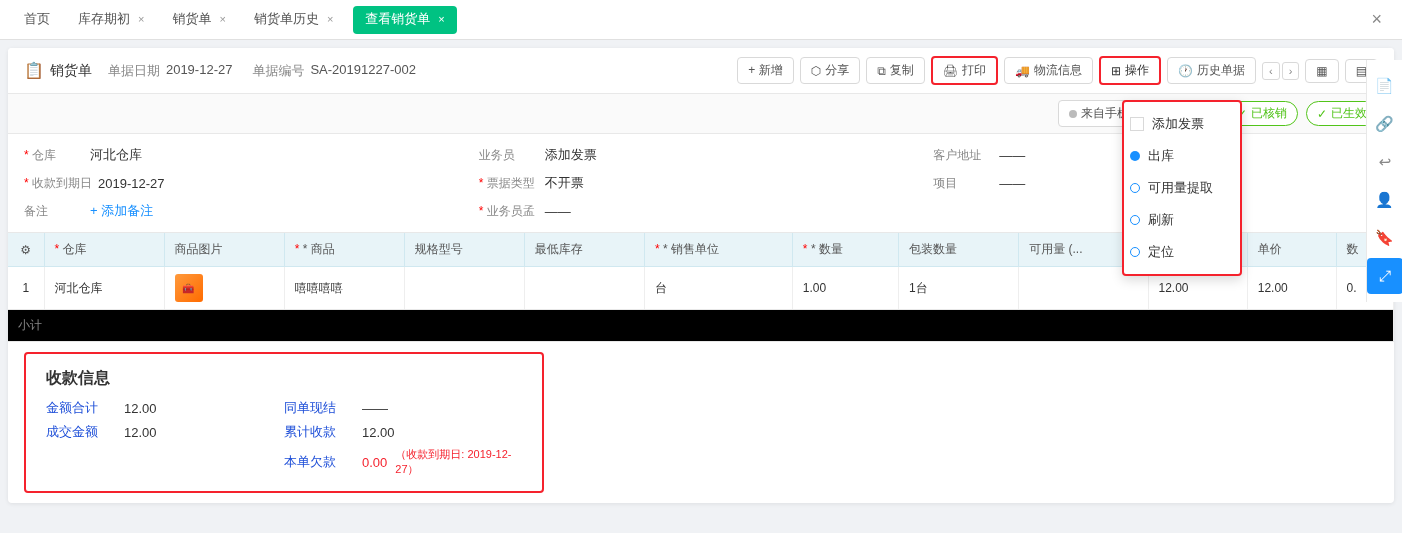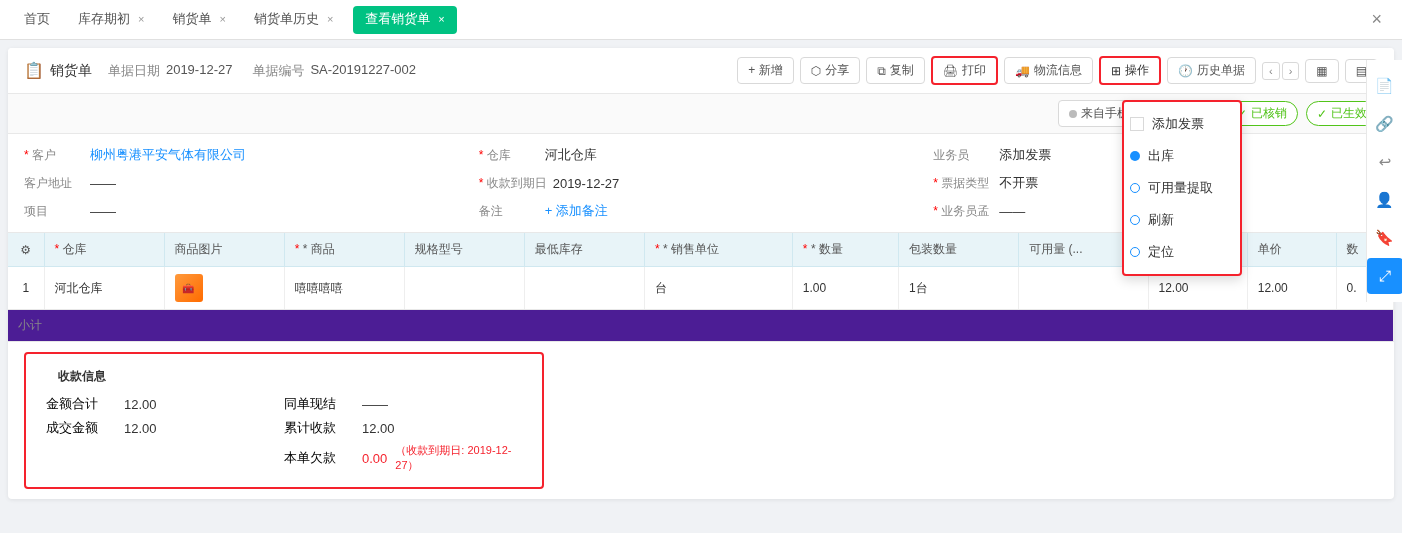--- a/index.html
+++ b/index.html
@@ -94,33 +94,33 @@
       border-bottom: 1px solid #d0e8f0; border-right: 1px solid #d0e8f0;
       white-space: nowrap;
     }
     thead th.required::before { content: '* '; color: #f00; }
     tbody tr { background: #fff; }
     tbody tr:nth-child(even) { background: #fafafa; }
     tbody td {
       padding: 7px 10px; border-bottom: 1px solid #e8e8e8; border-right: 1px solid #eee;
       white-space: nowrap;
     }
-    .subtotal-row td { background: #4c1d95; color: #888; }
+    .subtotal-row td { background: #000000; color: #888; }
     .settings-col { width: 36px; text-align: center; }
     .product-img { width: 28px; height: 28px; background: linear-gradient(135deg, #ff9a3c, #ff6b00); border-radius: 3px; display: flex; align-items: center; justify-content: center; color: #fff; font-size: 10px; }
 
     
     .payment-box {
       margin: 10px 16px; border: 2px solid #f5222d; border-radius: 4px; padding: 14px 20px;
       max-width: 520px; background: #fff;
     }
-    .payment-title { font-size: 12px; font-weight: bold; color: #333; margin-bottom: 10px; margin-left: 12px; }
+    .payment-title { font-size: 16px; font-weight: bold; color: #333; margin-bottom: 10px; }
     .payment-grid { display: grid; grid-template-columns: 1fr 1fr; gap: 6px 0; }
     .payment-item { display: flex; align-items: center; gap: 8px; font-size: 13px; }
-    .payment-item .p-label { color: #000000; min-width: 70px; }
+    .payment-item .p-label { color: #1d4ed8; min-width: 70px; }
     .payment-item .p-value { color: #333; }
     .payment-item .p-value.red { color: #f5222d; }
     .payment-item .p-hint { color: #f5222d; font-size: 11px; }
 
     
     .right-sidebar {
       position: fixed; right: 0; top: 60px; width: 36px;
       display: flex; flex-direction: column; gap: 2px; background: #fff;
       border-left: 1px solid #e8e8e8; padding: 8px 0; z-index: 10;
     }
@@ -238,24 +238,20 @@
       <span>✓</span>
       <span>已核销</span>
     </div>
     <div class="btn-confirmed">
       <span>✓</span>
       <span>已生效</span>
     </div>
   </div>
 
   <div class="form-area">
-    <div class="form-row">
-      <span class="form-label required">客户</span>
-      <span class="form-value form-value-link">柳州粤港平安气体有限公司</span>
-    </div>
     <div class="form-row">
       <span class="form-label required">仓库</span>
       <span class="form-value">河北仓库</span>
     </div>
     <div class="form-row">
       <span class="form-label">业务员</span>
       <span class="form-value">添加发票</span>
     </div>
     <div class="form-row">
       <span class="form-label">客户地址</span>

